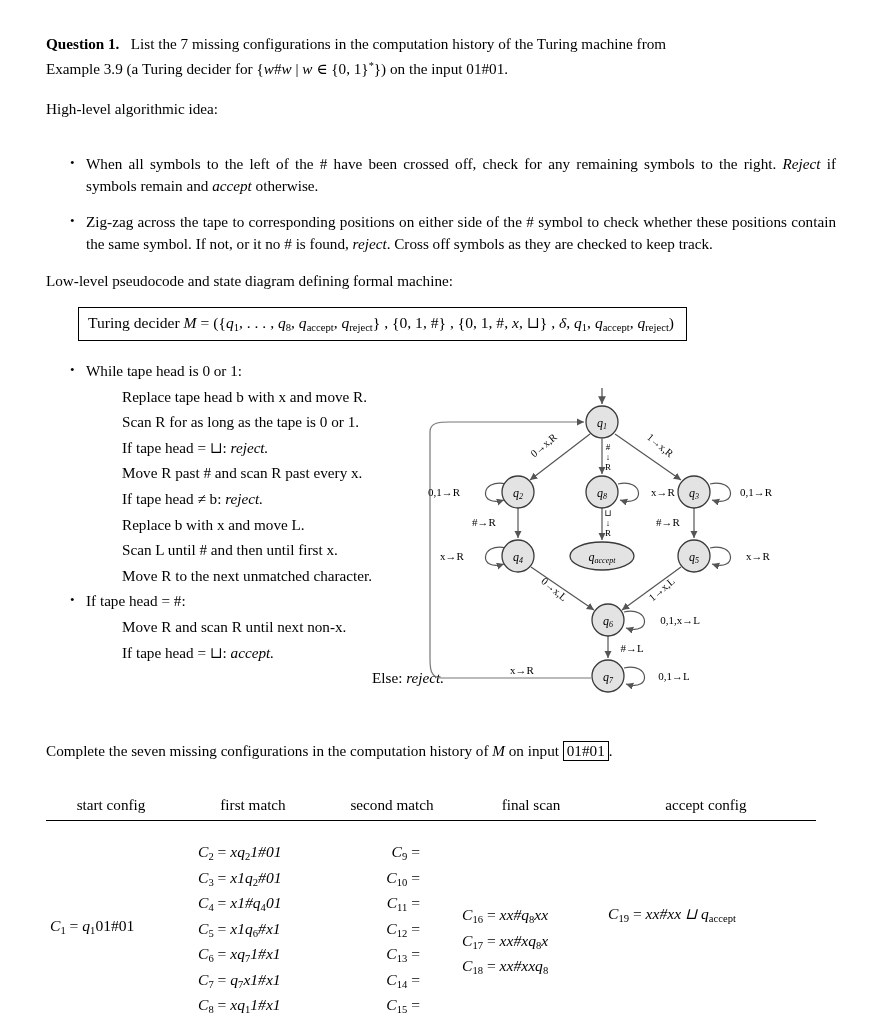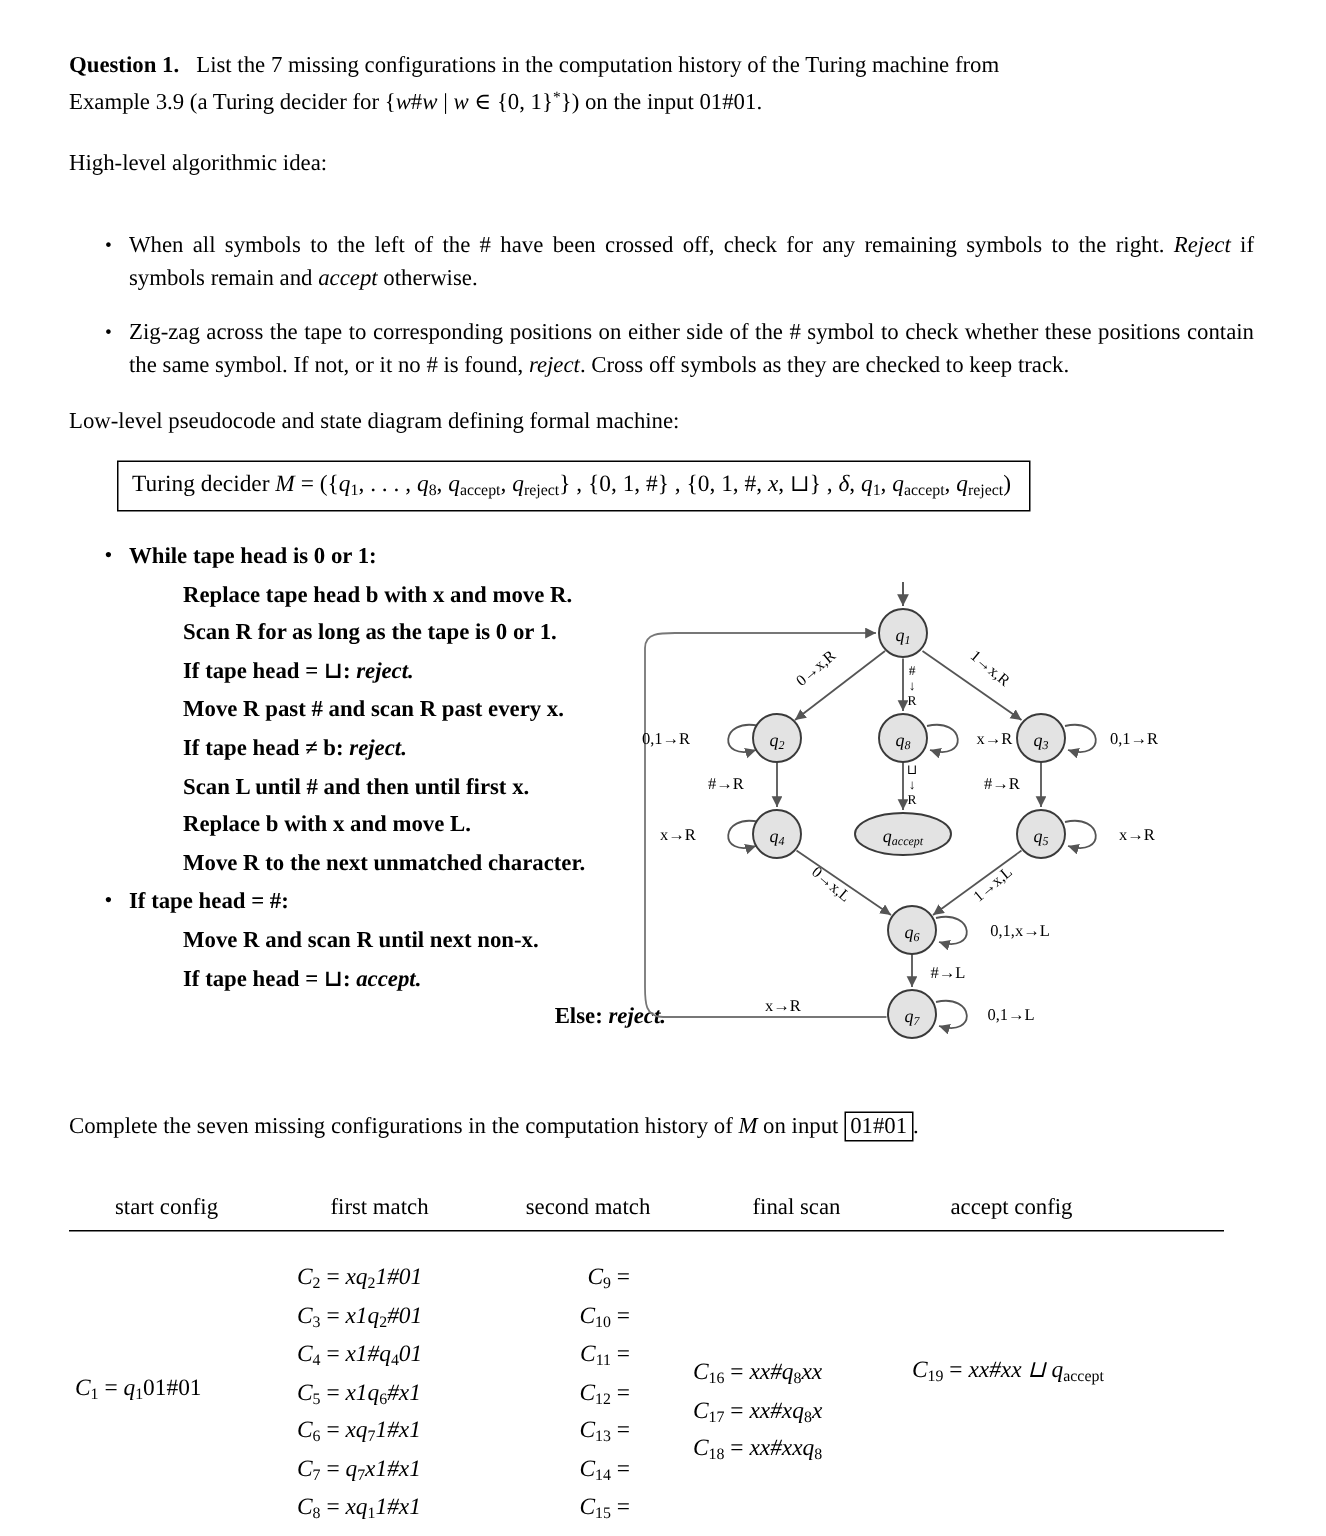--- a/index.html
+++ b/index.html
@@ -66,21 +66,21 @@
     padding: 5px 12px 6px 9px;
     font-size: 15.6px;
     white-space: nowrap;
     line-height: 1.25;
   }
   
   .pseudo {
     position: absolute;
     font-size: 15.2px;
     line-height: 25.6px;
-    font-weight: bold;
+    font-weight: normal;
   }
   .pseudo .lvl0 {
     position: relative;
     padding-left: 22px;
   }
   .pseudo .lvl0:before {
     content: "\2022";
     position: absolute;
     left: 6px;
     top: -1px;
@@ -168,22 +168,22 @@
     <span>Turing decider </span><span class="mathit">M</span><span> = (</span><span>{</span><span class="mathit">q</span><span class="sub">1</span><span>, . . . , </span><span class="mathit">q</span><span class="sub">8</span><span>, </span><span class="mathit">q</span><span class="sub">accept</span><span>, </span><span class="mathit">q</span><span class="sub">reject</span><span>}</span><span> , {0, 1, #} , </span><span>{0, 1, #, </span><span class="mathit">x</span><span>, ⊔} , </span><span class="mathit">δ</span><span>, </span><span class="mathit">q</span><span class="sub">1</span><span>, </span><span class="mathit">q</span><span class="sub">accept</span><span>, </span><span class="mathit">q</span><span class="sub">reject</span><span>)</span>
   </div>
 
   <div class="pseudo" style="left:64px; top:358px; width:380px;">
     <div class="lvl0"><span>While tape head is 0 or 1:</span></div>
     <div class="lvl1"><span>Replace tape head b with x and move R.</span></div>
     <div class="lvl1"><span>Scan R for as long as the tape is 0 or 1.</span></div>
     <div class="lvl1"><span>If tape head = ⊔: </span><em>reject.</em></div>
     <div class="lvl1"><span>Move R past # and scan R past every x.</span></div>
     <div class="lvl1"><span>If tape head ≠ b: </span><em>reject.</em></div>
+    <div class="lvl1"><span>Replace b with x and move L.</span></div>
     <div class="lvl1"><span>Scan L until # and then until first x.</span></div>
-    <div class="lvl1"><span>Replace b with x and move L.</span></div>
     <div class="lvl1"><span>Move R to the next unmatched character.</span></div>
     <div class="lvl0"><span>If tape head = #:</span></div>
     <div class="lvl1"><span>Move R and scan R until next non-x.</span></div>
     <div class="lvl1"><span>If tape head = ⊔: </span><em>accept.</em></div>
     <div class="lvl05"><span>Else: </span><em>reject.</em></div>
   </div>
 
   <div class="diagram">
     <svg width="366" height="316" viewBox="0 0 366 316">
       <defs>
@@ -297,21 +297,21 @@
   <div class="para" style="left:46px; top:740px; width:790px;">
     <span>Complete the seven missing configurations in the computation history of </span><span class="mathit">M</span><span> on input </span><span class="inline-box">01#01</span><span>.</span>
   </div>
 
   <div class="table-wrap">
     <div class="hdr-row">
       <span class="hdr-cell" style="left:10px; width:110px;">start config</span>
       <span class="hdr-cell" style="left:152px; width:110px;">first match</span>
       <span class="hdr-cell" style="left:286px; width:120px;">second match</span>
       <span class="hdr-cell" style="left:430px; width:110px;">final scan</span>
-      <span class="hdr-cell" style="left:549px; width:120px;text-align:right;">accept config</span>
+      <span class="hdr-cell" style="left:600px; width:120px;">accept config</span>
     </div>
     <div class="rule"></div>
 
     <div class="col" style="left:4px; top:108px;margin-top:12px;">
       <div>
         <span class="mathit">C</span><span class="sub">1</span><span> = </span><span class="mathit">q</span><span class="sub">1</span><span>01#01</span>
       </div>
     </div>
 
     <div class="col" style="left:152px; top:46px;">

